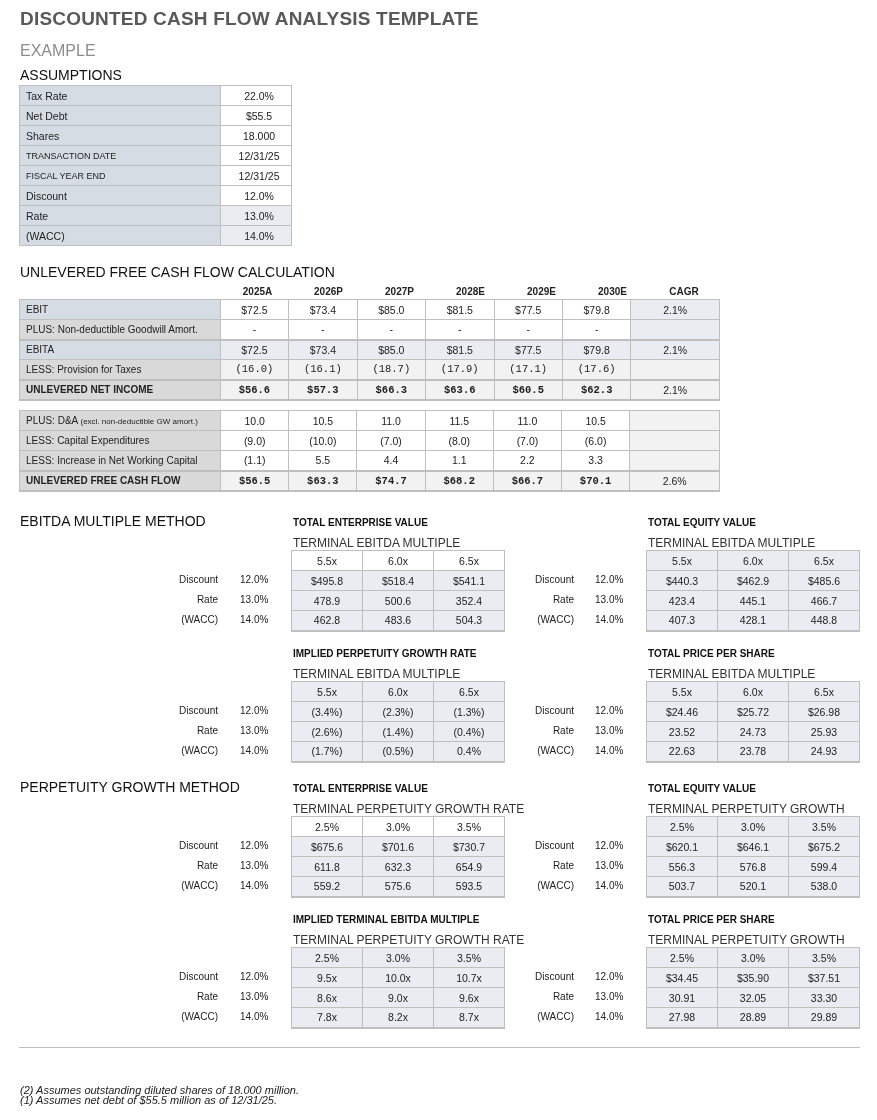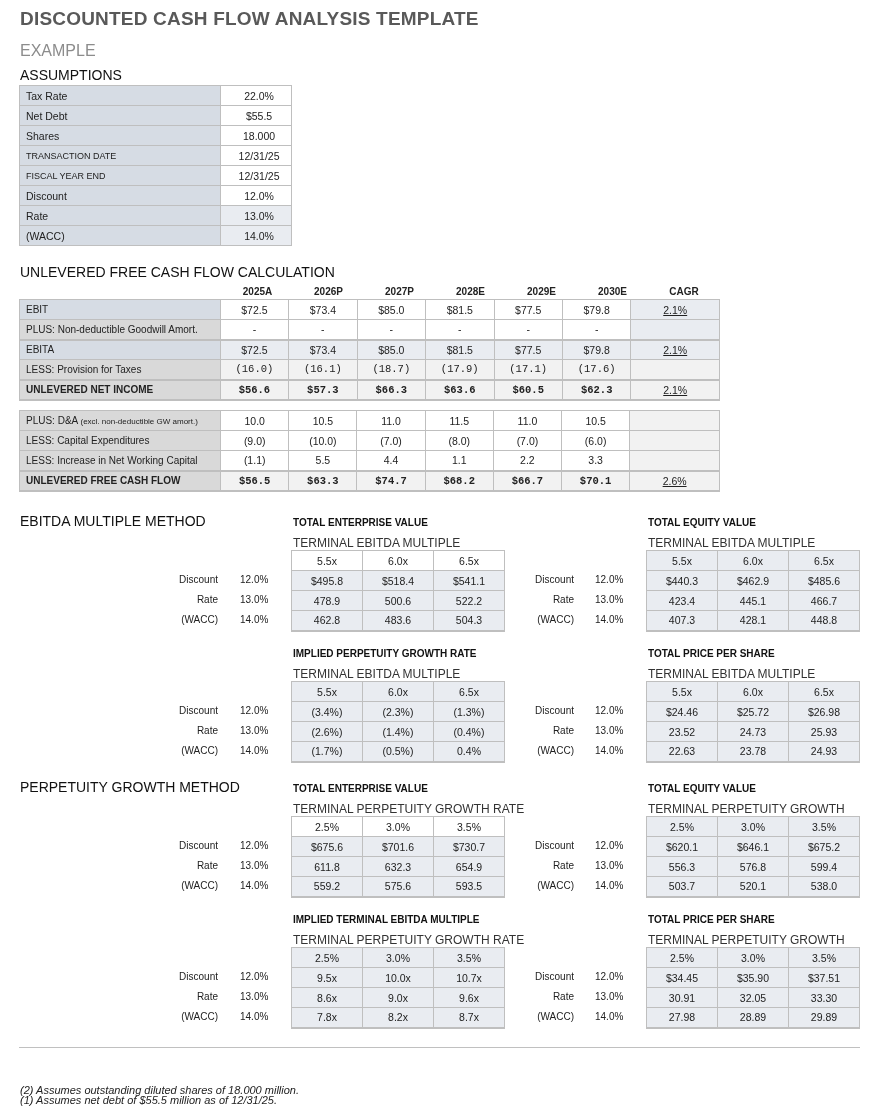--- a/index.html
+++ b/index.html
@@ -22,21 +22,21 @@
   .assump td.lbl.small { font-size: 9px; }
   .assump td.val { background: #fff; text-align: center; width: 71px; padding-left: 12px; }
   .assump td.val.tint { background: #e9ecf1; }
 
   
   .ufcf-head { left: 222px; top: 286px; }
   .ufcf-head span { position: absolute; top: 0; width: 71px; text-align: center; font-size: 10px; font-weight: bold; }
   .ufcf { left: 19px; width: 701px; }
   .ufcf td.lbl { width: 203px; text-align: left; font-size: 10px; }
   .ufcf td.v { width: 71px; text-align: center; }
-  .ufcf td.cagr { width: 96px; text-align: center; text-decoration: underline; }
+  .ufcf td.cagr { width: 96px; text-align: center; }
   .lbl-blue { background: #d6dce4; }
   .lbl-gray { background: #d9d9d9; }
   .row-white td.v { background: #fff; }
   .row-blue td.v { background: #e9ecf1; }
   .row-gray td.v { background: #f2f2f2; font-family: Liberation Mono, monospace; }
   .cagr-blue { background: #e9ecf1; }
   .cagr-gray { background: #f2f2f2; }
   .bold td { font-weight: bold; }
   .topthick td { border-top: 2px solid #bfbfbf; }
   .botthick td { border-bottom: 2px solid #bfbfbf; }
@@ -228,21 +228,21 @@
         <td>6.5x</td>
       </tr>
   <tr class="body">
         <td>$495.8</td>
         <td>$518.4</td>
         <td>$541.1</td>
       </tr>
   <tr class="body">
         <td>478.9</td>
         <td>500.6</td>
-        <td>522.2</td>
+        <td>352.4</td>
       </tr>
   <tr class="body">
         <td>462.8</td>
         <td>483.6</td>
         <td>504.3</td>
       </tr>
 </tbody>
   </table>
 
 <div class="abs blk-title" style="left:648px;top:517px;">TOTAL EQUITY VALUE</div>

